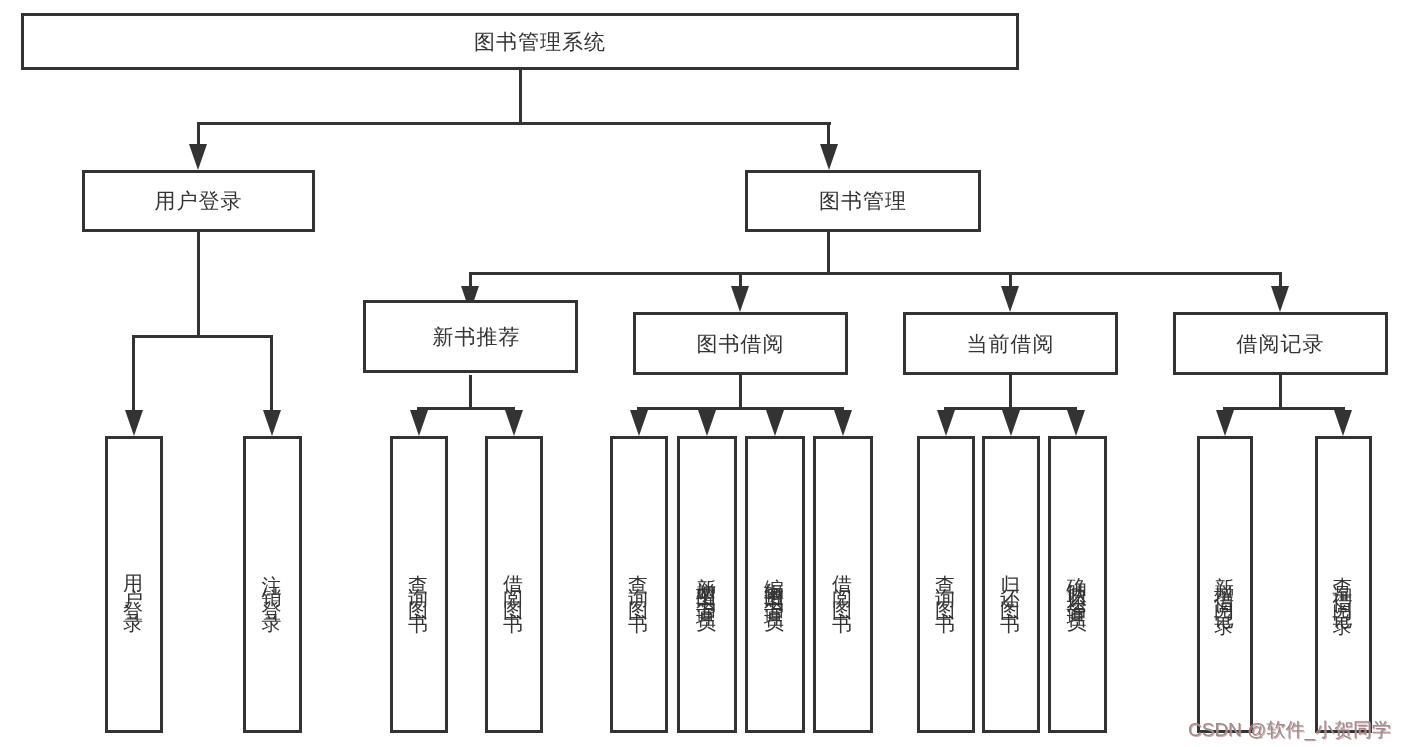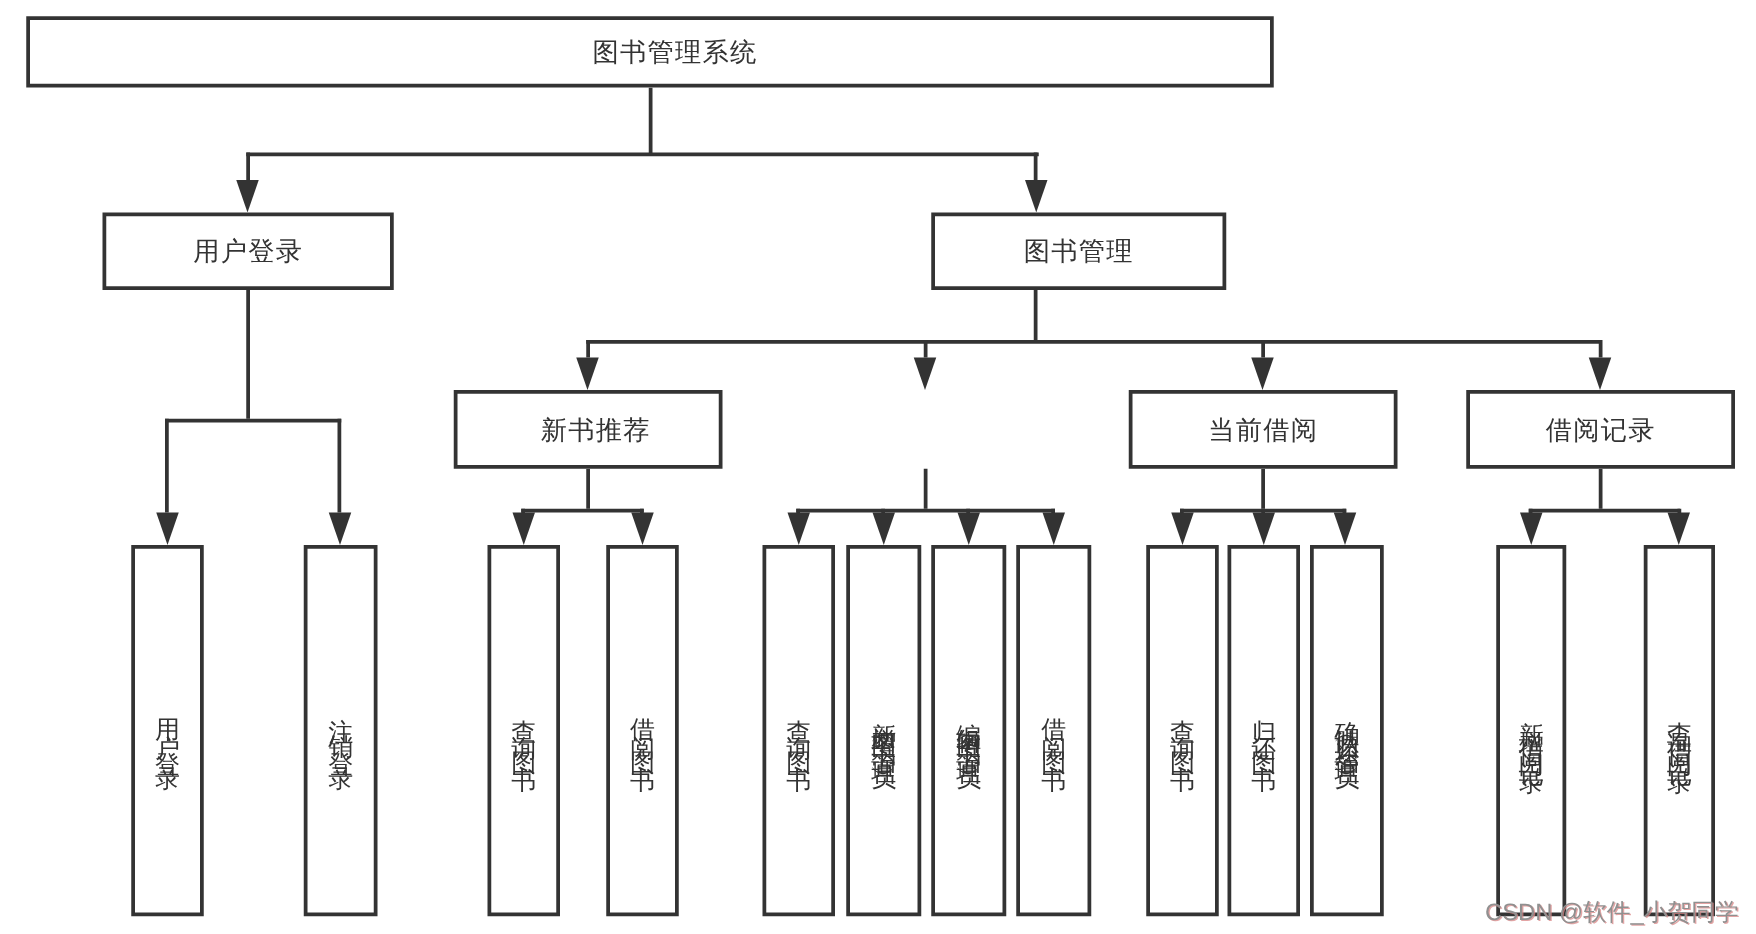--- a/index.html
+++ b/index.html
@@ -133,22 +133,25 @@
     <span>图书管理系统</span>
   </div>
 
   <div class="hbox" style="left:82px;top:170px;width:233px;height:62px;">
     <span>用户登录</span>
   </div>
   <div class="hbox" style="left:745px;top:170px;width:236px;height:62px;">
     <span>图书管理</span>
   </div>
 
-  <div class="hbox" style="left:363px;top:312px;width:215px;height:63px;padding-left:12px;">
+  <div class="hbox" style="left:363px;top:300px;width:215px;height:73px;padding-left:12px;">
     <span>新书推荐</span>
+  </div>
+  <div class="hbox" style="left:633px;top:312px;width:215px;height:63px;">
+    <span>图书借阅</span>
   </div>
   <div class="hbox" style="left:903px;top:312px;width:215px;height:63px;">
     <span>当前借阅</span>
   </div>
   <div class="hbox" style="left:1173px;top:312px;width:215px;height:63px;">
     <span>借阅记录</span>
   </div>
 
   <div class="vbox" style="left:105px;top:436px;width:58px;height:297px;">
     <span class="vlabel">用户登录</span>

